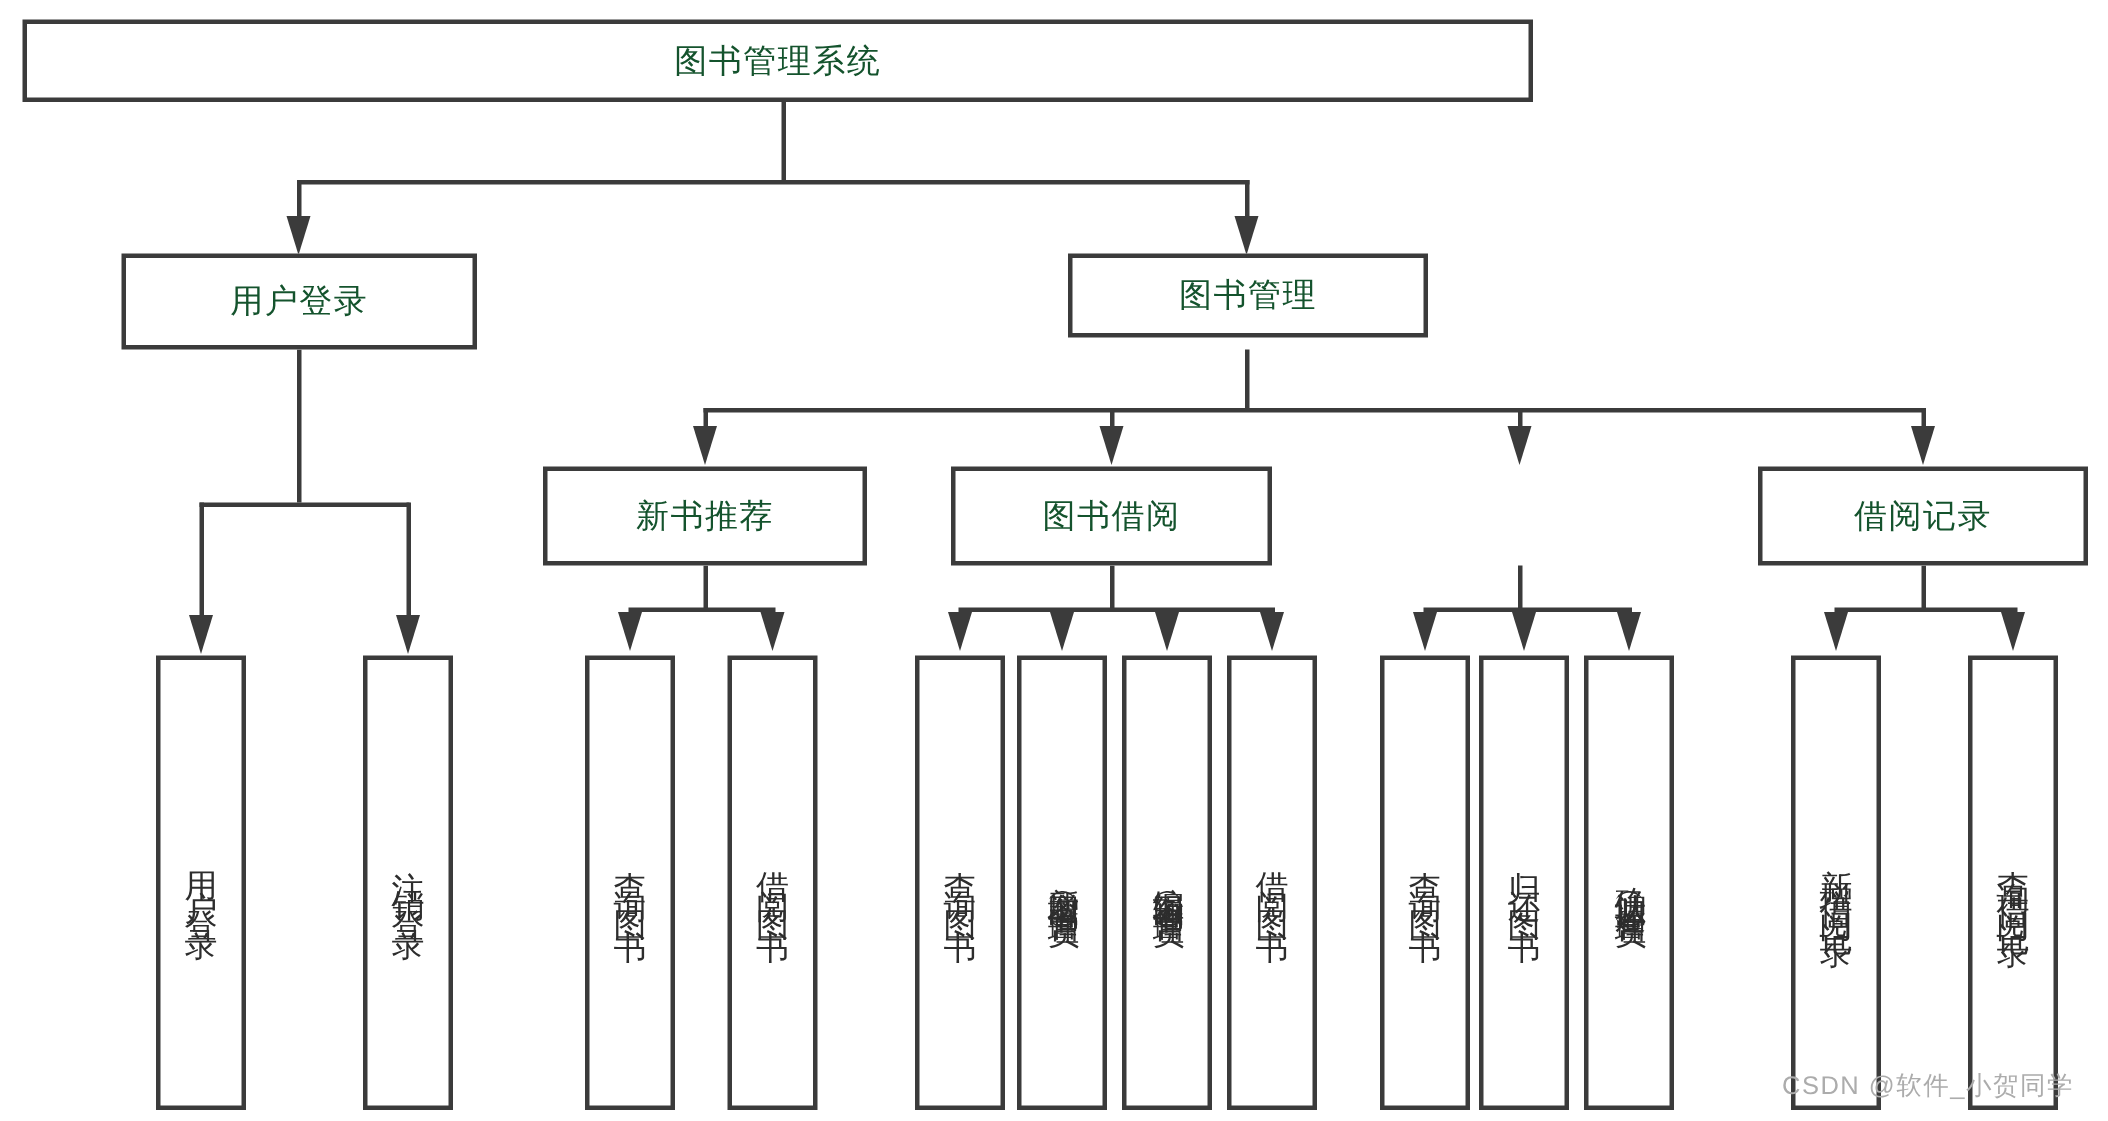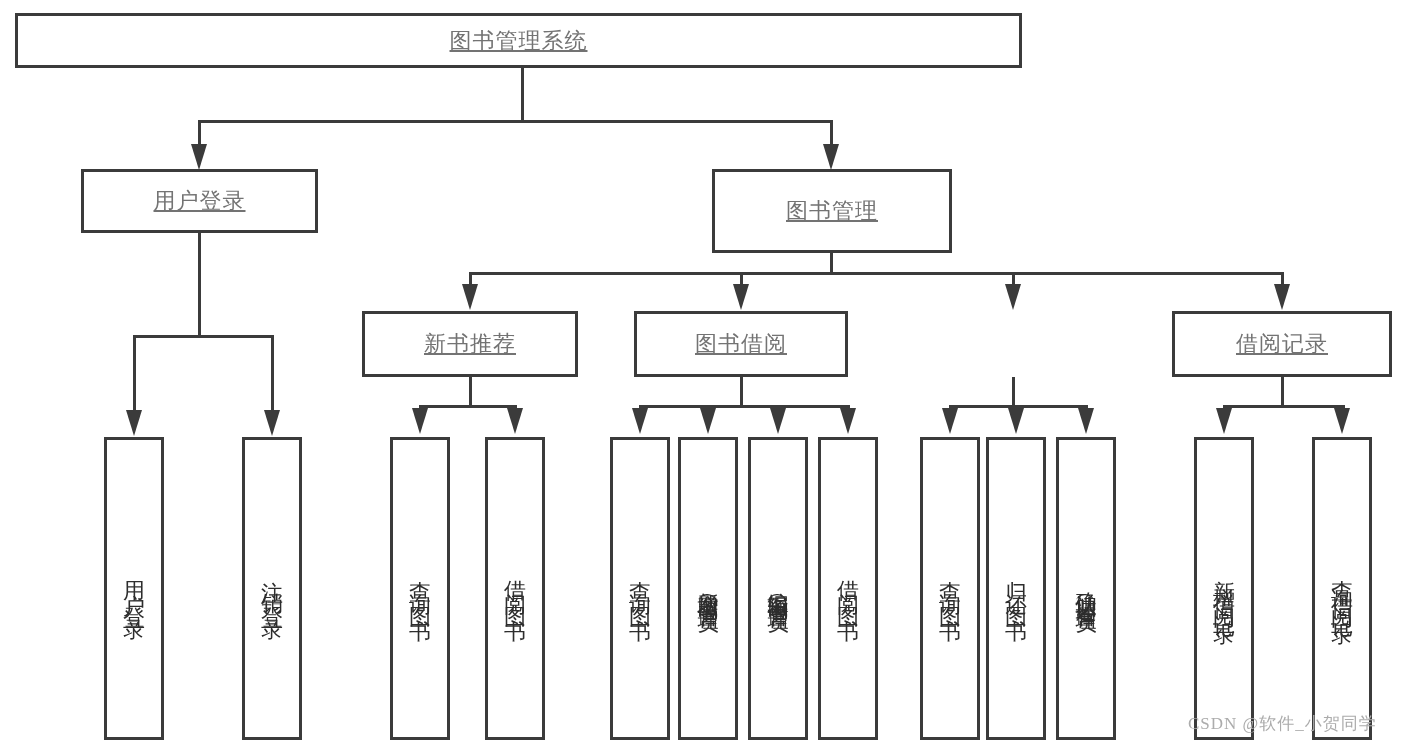--- a/index.html
+++ b/index.html
@@ -9,24 +9,23 @@
     background:#ffffff;
     font-family:"Liberation Sans","DejaVu Sans",sans-serif;
     overflow:hidden;
   }
   .box{
     position:absolute;
     box-sizing:border-box;
     border:3px solid #3b3b3b;
     background:#ffffff;
     display:flex;align-items:center;justify-content:center;
-    font-size:22px;color:#737373;
+    font-size:22px;color:#14532d;
     letter-spacing:1px;
     z-index:2;
-    text-decoration:underline;
   }
   .vbox{
     position:absolute;
     box-sizing:border-box;
     border:3px solid #3b3b3b;
     background:#ffffff;
     top:437px;width:60px;height:303px;
     display:flex;align-items:center;justify-content:center;
     color:#2d2d2d;
     z-index:2;
@@ -48,21 +47,20 @@
     border-top:26px solid #3b3b3b;
   }
   .watermark{
     position:absolute;
     left:1188px;top:712px;
     font-size:17px;
     color:#acacac;
     letter-spacing:1px;
     z-index:5;
     white-space:nowrap;
-    font-family:Liberation Serif, serif;
   }
 </style>
 </head>
 <body>
 
 <div id="stage">
 
   <div class="box" style="left:15px;top:13px;width:1007px;height:55px">
     <span>图书管理系统</span>
   </div>
@@ -70,21 +68,21 @@
   <div class="vline" style="left:521px;top:68px;height:52px"></div>
   <div class="hline" style="left:198px;top:120px;width:635px"></div>
   <div class="vline" style="left:198px;top:120px;height:26px"></div>
   <div class="arrow" style="left:191px;top:144px"></div>
   <div class="vline" style="left:830px;top:120px;height:26px"></div>
   <div class="arrow" style="left:823px;top:144px"></div>
 
   <div class="box" style="left:81px;top:169px;width:237px;height:64px">
     <span>用户登录</span>
   </div>
-  <div class="box" style="left:712px;top:169px;width:240px;height:84px">
+  <div class="box" style="left:712px;top:169px;width:240px;height:56px">
     <span>图书管理</span>
   </div>
 
   <div class="vline" style="left:198px;top:233px;height:102px"></div>
   <div class="hline" style="left:133px;top:335px;width:140px"></div>
   <div class="vline" style="left:133px;top:335px;height:76px"></div>
   <div class="arrow" style="left:126px;top:410px"></div>
   <div class="vline" style="left:271px;top:335px;height:76px"></div>
   <div class="arrow" style="left:264px;top:410px"></div>
 

